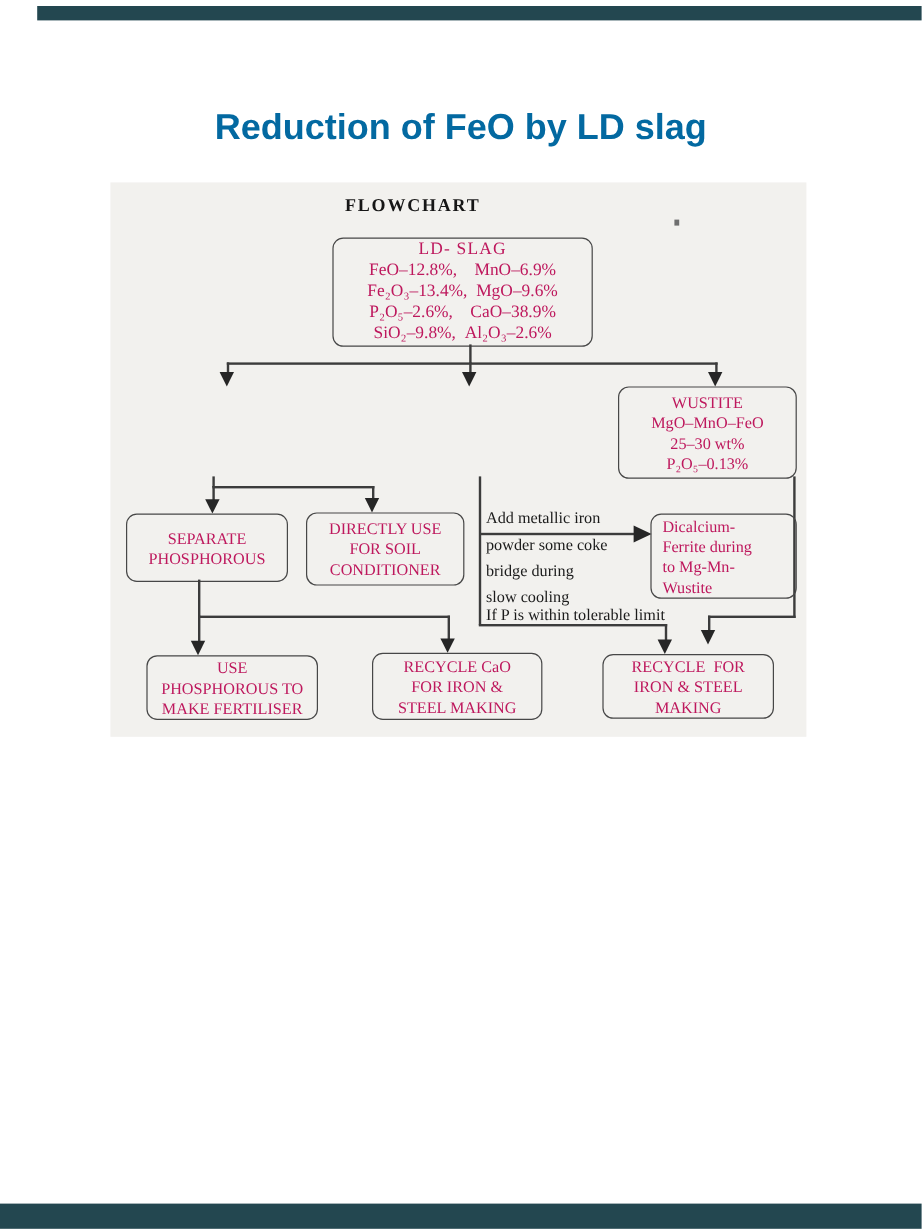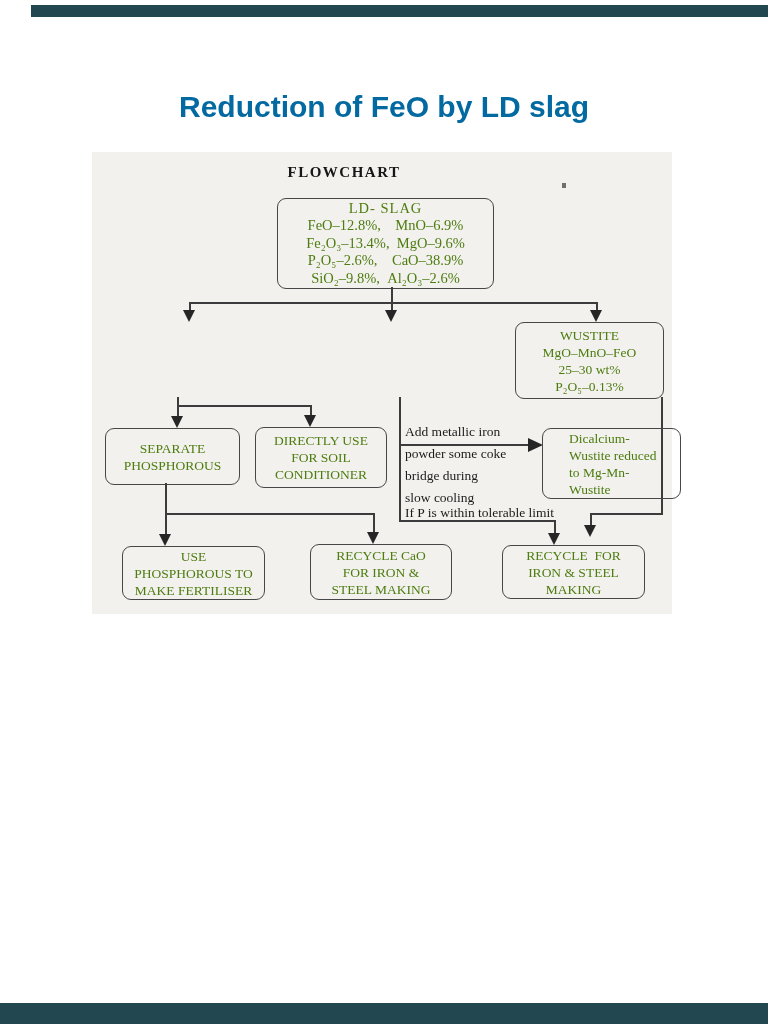--- a/index.html
+++ b/index.html
@@ -10,24 +10,24 @@
   #bottombar{left:0;top:1003px;width:768px;height:21px;}
   #doc-title{position:absolute;left:0;top:90px;width:768px;text-align:center;
       font-family:"Liberation Sans", sans-serif;font-weight:bold;font-size:30px;color:#0369a1;}
   
   #scan{position:absolute;left:92px;top:152px;width:580px;height:462px;background:#f2f1ee;color:#1f1f1f;}
   #fc-heading{position:absolute;left:0;top:12px;width:504px;text-align:center;
       font-weight:bold;font-size:15px;letter-spacing:1.5px;color:#161616;}
   .box{position:absolute;border:1.6px solid #474747;border-radius:9px;
       display:flex;flex-direction:column;justify-content:center;align-items:center;
       text-align:center;}
-  .ln{font-size:13.5px;line-height:17px;white-space:pre;color:#4d7c0f;}
+  .ln{font-size:13.5px;line-height:17px;white-space:pre;color:#be185d;}
   .ld .ln{font-size:14.5px;line-height:17.4px;}
   .ld-title{letter-spacing:1px;}
-  .leftalign{align-items:flex-start;text-align:left;padding-left:26px;}
+  .leftalign{align-items:flex-start;text-align:left;padding-left:9px;}
   .hline{position:absolute;height:2px;background:#3c3c3c;}
   .vline{position:absolute;width:2px;background:#3c3c3c;}
   .arr-d{position:absolute;width:0;height:0;border-left:6.5px solid transparent;
       border-right:6.5px solid transparent;border-top:12px solid #262626;}
   .arr-r{position:absolute;width:0;height:0;border-top:7px solid transparent;
       border-bottom:7px solid transparent;border-left:15px solid #262626;}
   .note{position:absolute;font-size:13.5px;line-height:22px;color:#1b1b1b;}
   #speck{position:absolute;left:470px;top:31px;width:4px;height:5px;background:#6f6f6f;}
 </style>
 </head>
@@ -95,21 +95,21 @@
 
   <div class="note" style="left:313px;top:269px;width:125px;">
     <div>Add metallic iron</div>
     <div>powder some coke</div>
     <div>bridge during</div>
     <div>slow cooling</div>
   </div>
 
   <div class="box leftalign" style="left:450px;top:276px;width:111px;height:69px;">
     <div class="ln">Dicalcium-</div>
-    <div class="ln">Wustite reduced</div>
+    <div class="ln">Ferrite during</div>
     <div class="ln">to Mg-Mn-</div>
     <div class="ln">Wustite</div>
   </div>
 
   <div class="note" style="left:313px;top:350px;white-space:pre;">If P is within tolerable limit</div>
   <div class="hline" style="left:307px;top:368px;width:157px;"></div>
   <div class="vline" style="left:462px;top:368px;height:14px;"></div>
   <div class="arr-d" style="left:456px;top:381px;"></div>
 
   <div class="vline" style="left:73px;top:331px;height:31px;"></div>

